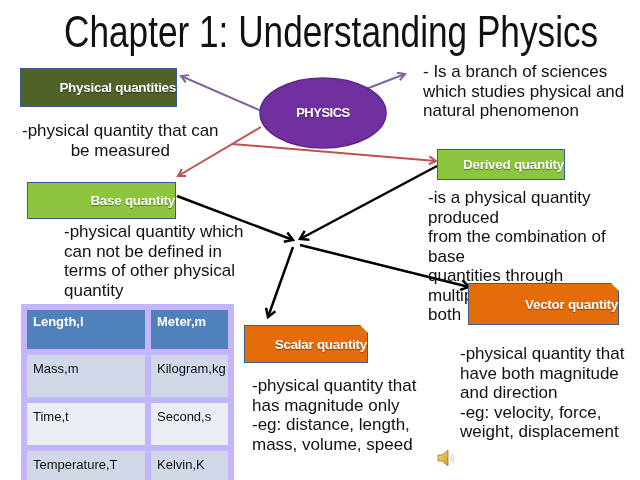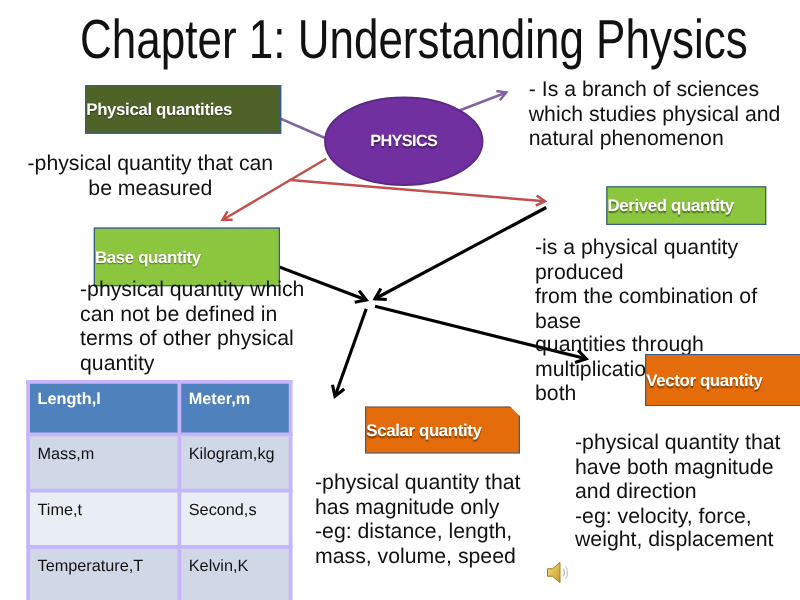--- a/index.html
+++ b/index.html
@@ -11,46 +11,45 @@
     }
     .title {
       position: absolute; left: 0; top: 4px; width: 640px; text-align: center;
       font-size: 44px; line-height: 56px; color: #111;
       transform: scaleX(0.8); transform-origin: 320px 0;
       white-space: nowrap;
     }
     svg.links { position: absolute; left: 0; top: 0; width: 640px; height: 480px; }
     .box {
       position: absolute; box-sizing: border-box;
-      display: flex; align-items: center; justify-content: flex-start;
+      display: flex; align-items: center; justify-content: flex-end;
       color: #fff; font-weight: bold; font-size: 13.5px; letter-spacing: -0.3px;
       text-shadow: 0 1px 1px rgba(0,0,0,0.45);
       border: 1.5px solid #385d8a;
       white-space: nowrap;
-      margin-left: 48px;
     }
     .box-olive { background: #4f6228; }
     .box-green { background: #8cc63e; }
     .box-orange { background: #e46c0a; }
     .snip { clip-path: polygon(0 0, calc(100% - 8px) 0, 100% 8px, 100% 100%, 0 100%); }
     .desc {
       position: absolute; font-size: 17px; line-height: 19.5px;
       white-space: pre-line; color: #111;
     }
     .physics-label {
       position: absolute; left: 280px; top: 105px; width: 86px; text-align: center;
       color: #fff; font-weight: bold; font-size: 13px; letter-spacing: -0.5px;
       text-shadow: 0 1px 1px rgba(0,0,0,0.4);
     }
     table.units {
       position: absolute; left: 21px; top: 304px; width: 213px;
       border-collapse: collapse; font-size: 13px;
     }
     table.units td {
-      padding: 0 0 16px 6px; height: 26px; border: 3px solid #c4b5fd; color: #111;
+      padding: 0 0 16px 6px; height: 26px; border: 6px solid #c4b5fd; color: #111;
       white-space: nowrap;
     }
     table.units tr.head td { background: #4f81bd; color: #fff; font-weight: bold; height: 23px; }
     table.units tr.odd td { background: #d0d8e8; }
     table.units tr.even td { background: #e9edf4; }
     table.units td.c1 { width: 112px; }
     .speaker { position: absolute; left: 436px; top: 447px; width: 22px; height: 22px; }
   </style>
 </head>
 <body>
@@ -89,21 +88,21 @@
 <div class="desc" style="left:423px; top:62px;">- Is a branch of sciences
 which studies physical and
 natural phenomenon</div>
 
 <div class="box box-olive" style="left:20px; top:68px; width:157px; height:39px;">
   <span>Physical quantities</span>
 </div>
 <div class="desc" style="left:22px; top:121px;text-align:center;">-physical quantity that can
 be measured</div>
 
-<div class="box box-green" style="left:27px; top:182px; width:149px; height:47px;">
+<div class="box box-green" style="left:27px; top:182px; width:149px; height:37px;">
   <span>Base quantity</span>
 </div>
 <div class="desc" style="left:27px; top:222px;margin-left:37px;">-physical quantity which
 can not be defined in
 terms of other physical
 quantity</div>
 
 <div class="box box-green" style="left:437px; top:149px; width:128px; height:31px;">
   <span>Derived quantity</span>
 </div>

